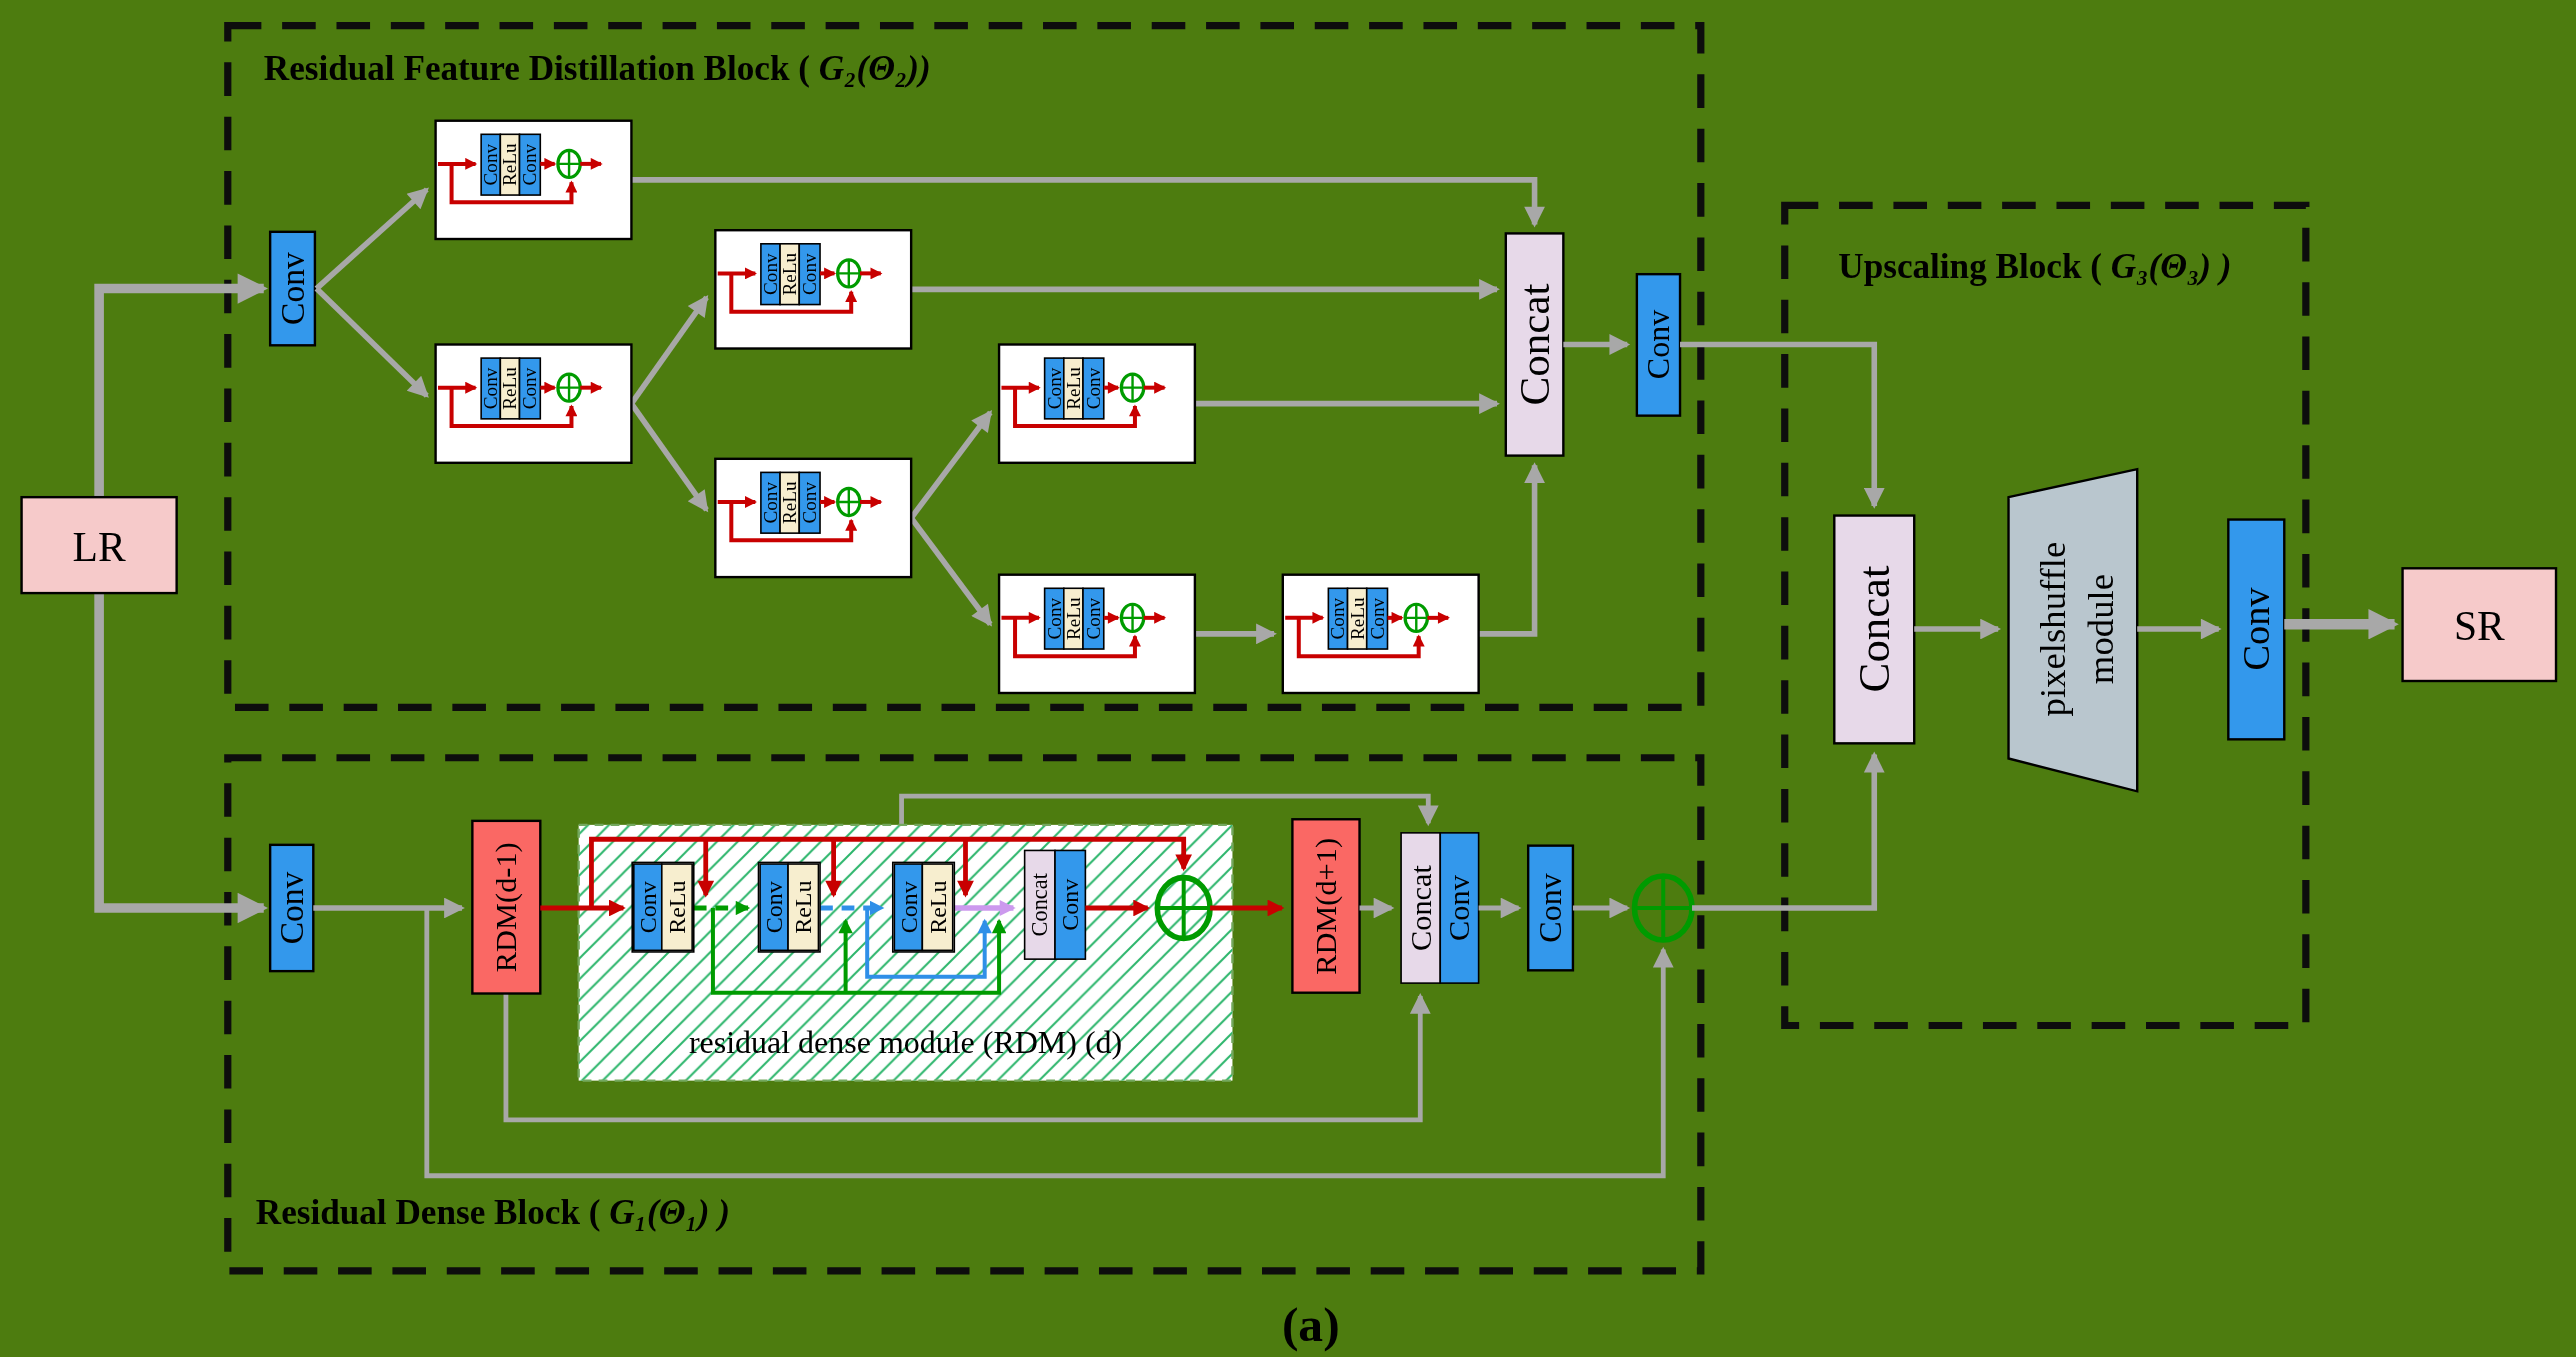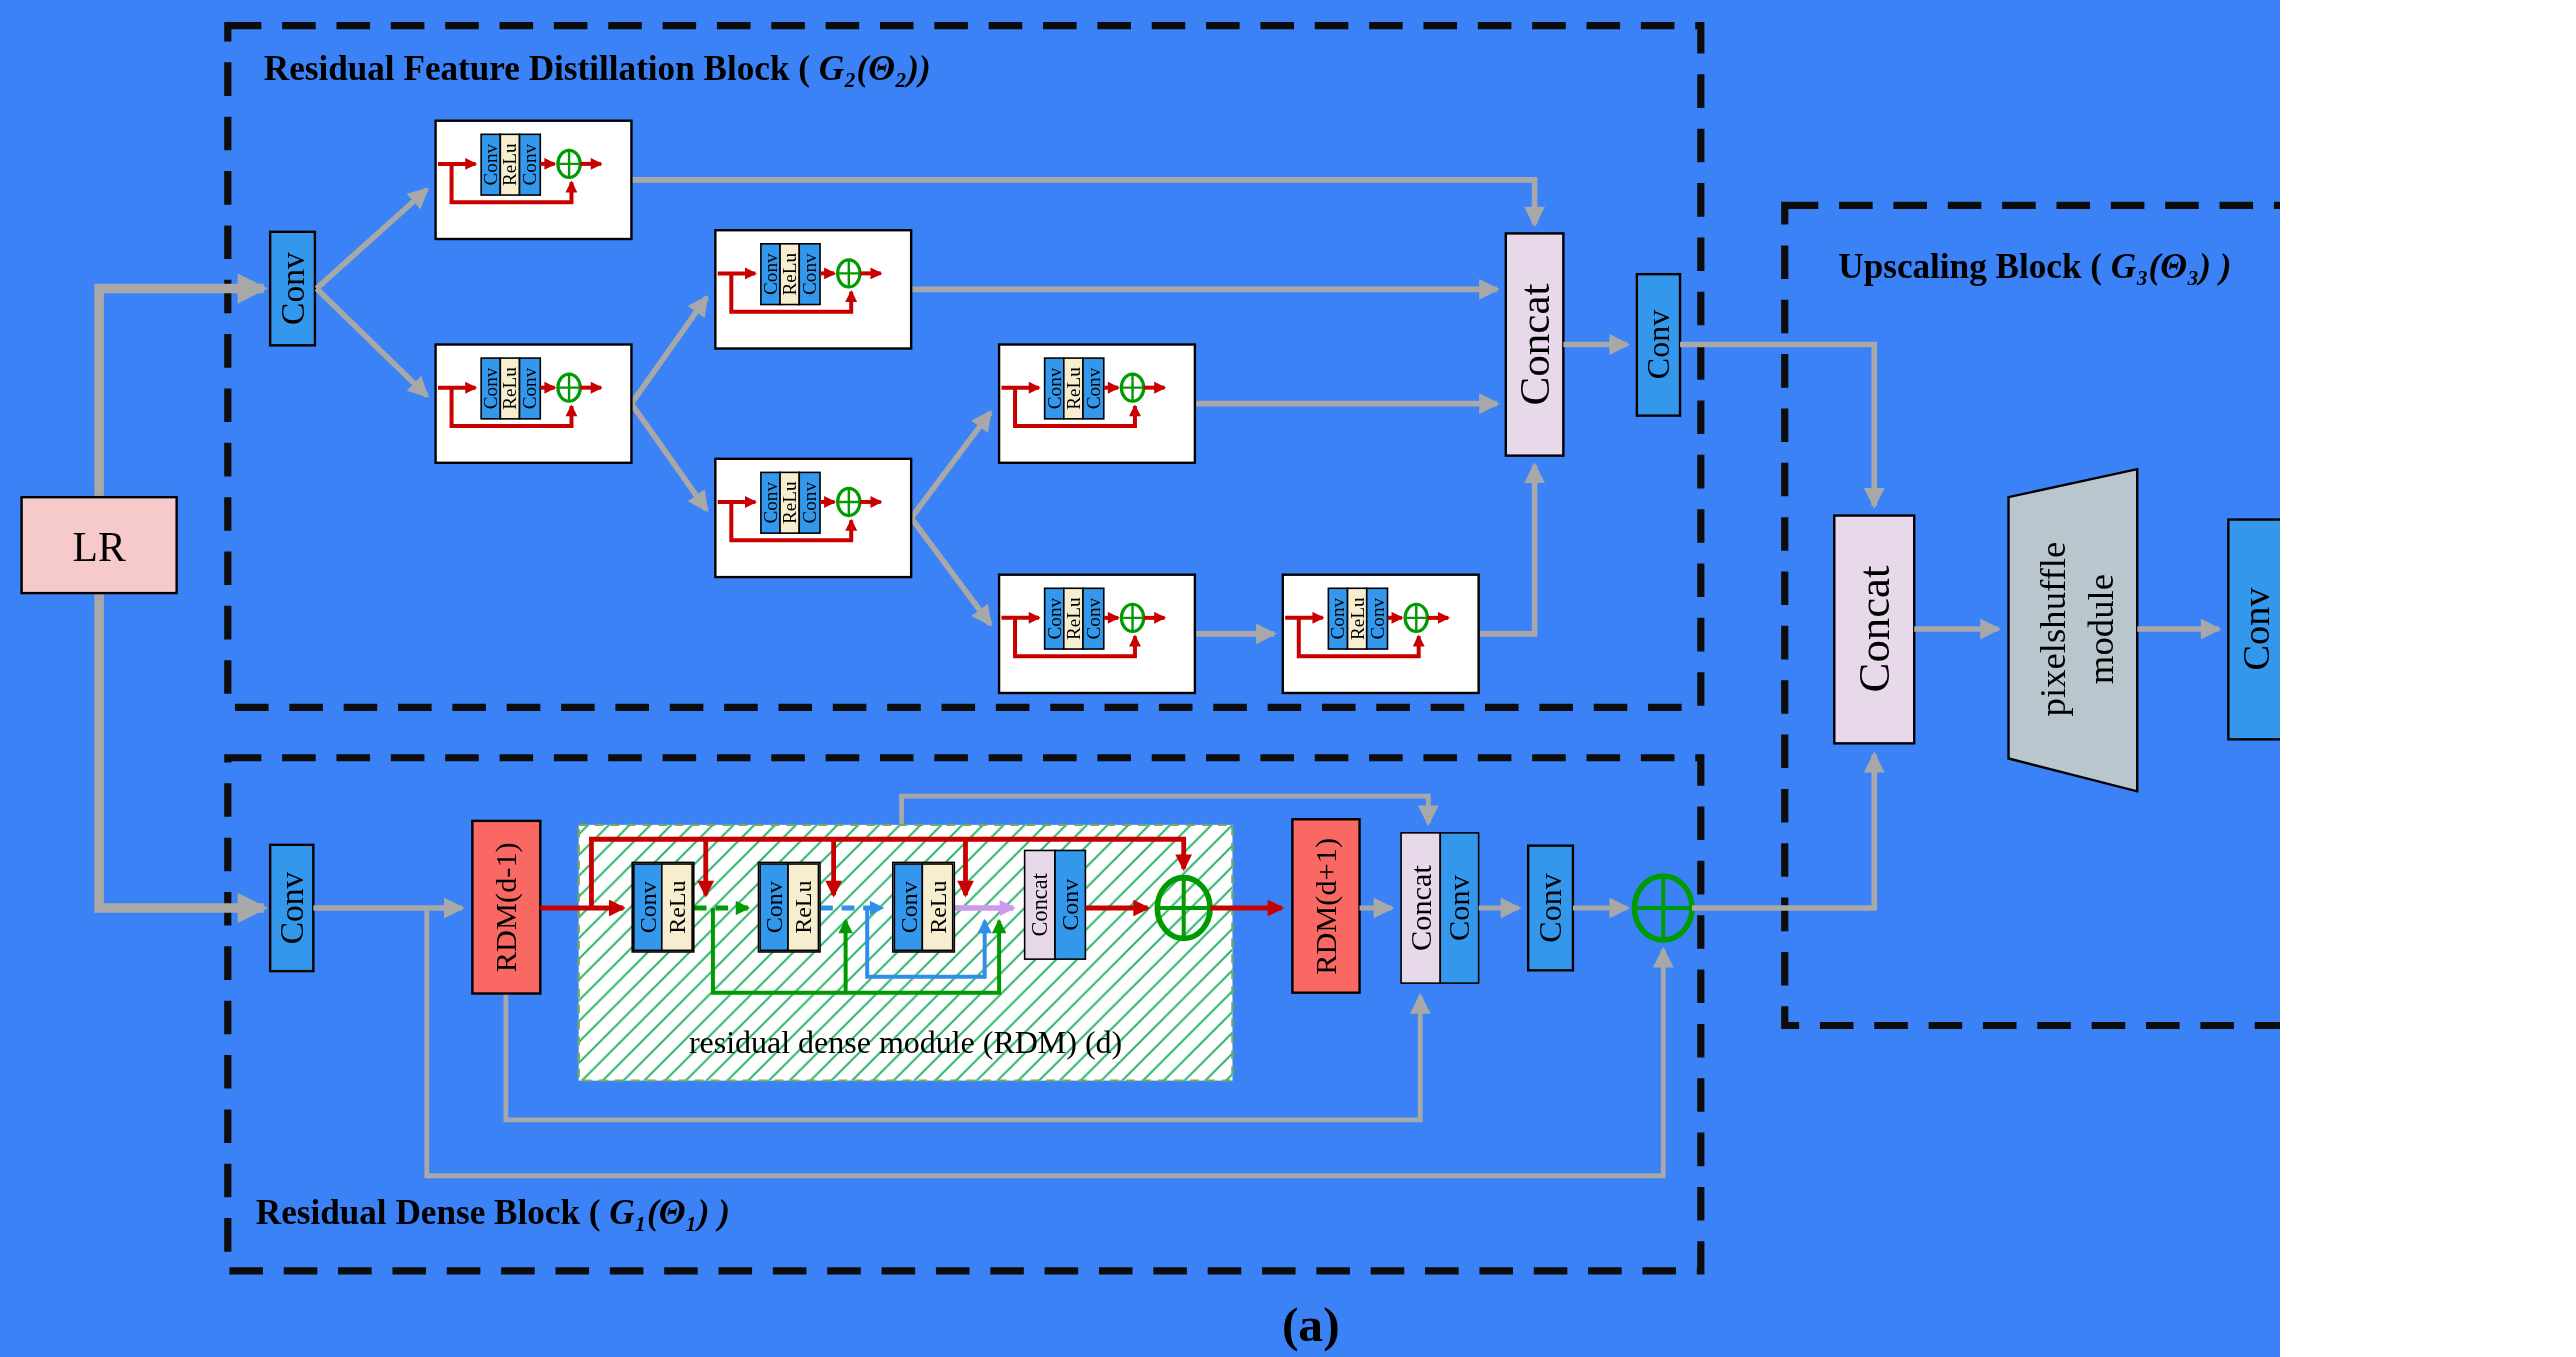--- a/index.html
+++ b/index.html
@@ -1,16 +1,16 @@
 <!DOCTYPE html>
 <html style="--conv_blue: #3398ec; --relu_cream: #f7eecf; --concat_lavender: #e7d9e9; --rdm_red: #fa6864; --io_pink: #f6caca; --pixelshuffle_gray: #b9c6ce; --arrow_gray: #a8a8a8; --line_red: #c80000; --line_green: #009b00; --line_blue: #2f8fe8; --line_violet: #cc99ee; --hatch_green: #2cb56b; --hatch_border: #74a85e;font-size:12.8px"><head>
 <meta charset="utf-8">
 <style>
   html,body{margin:0;padding:0;background:#ffffff;}
-  .stage{position:relative;width:2280px;height:1358px;background:#3b82f6;overflow:hidden;}
+  .stage{position:relative;width:2576px;height:1358px;background:#4d7c0f;overflow:hidden;}
   svg{display:block}
   .t{font-family:"Liberation Serif","DejaVu Serif",serif;fill:#000;}
   .bold{font-weight:bold}
   .ital{font-style:italic}
   .f-conv{fill:var(--conv_blue)}
   .f-relu{fill:var(--relu_cream)}
   .f-concat{fill:var(--concat_lavender)}
   .f-rdm{fill:var(--rdm_red)}
   .f-io{fill:var(--io_pink)}
   .f-ps{fill:var(--pixelshuffle_gray)}

